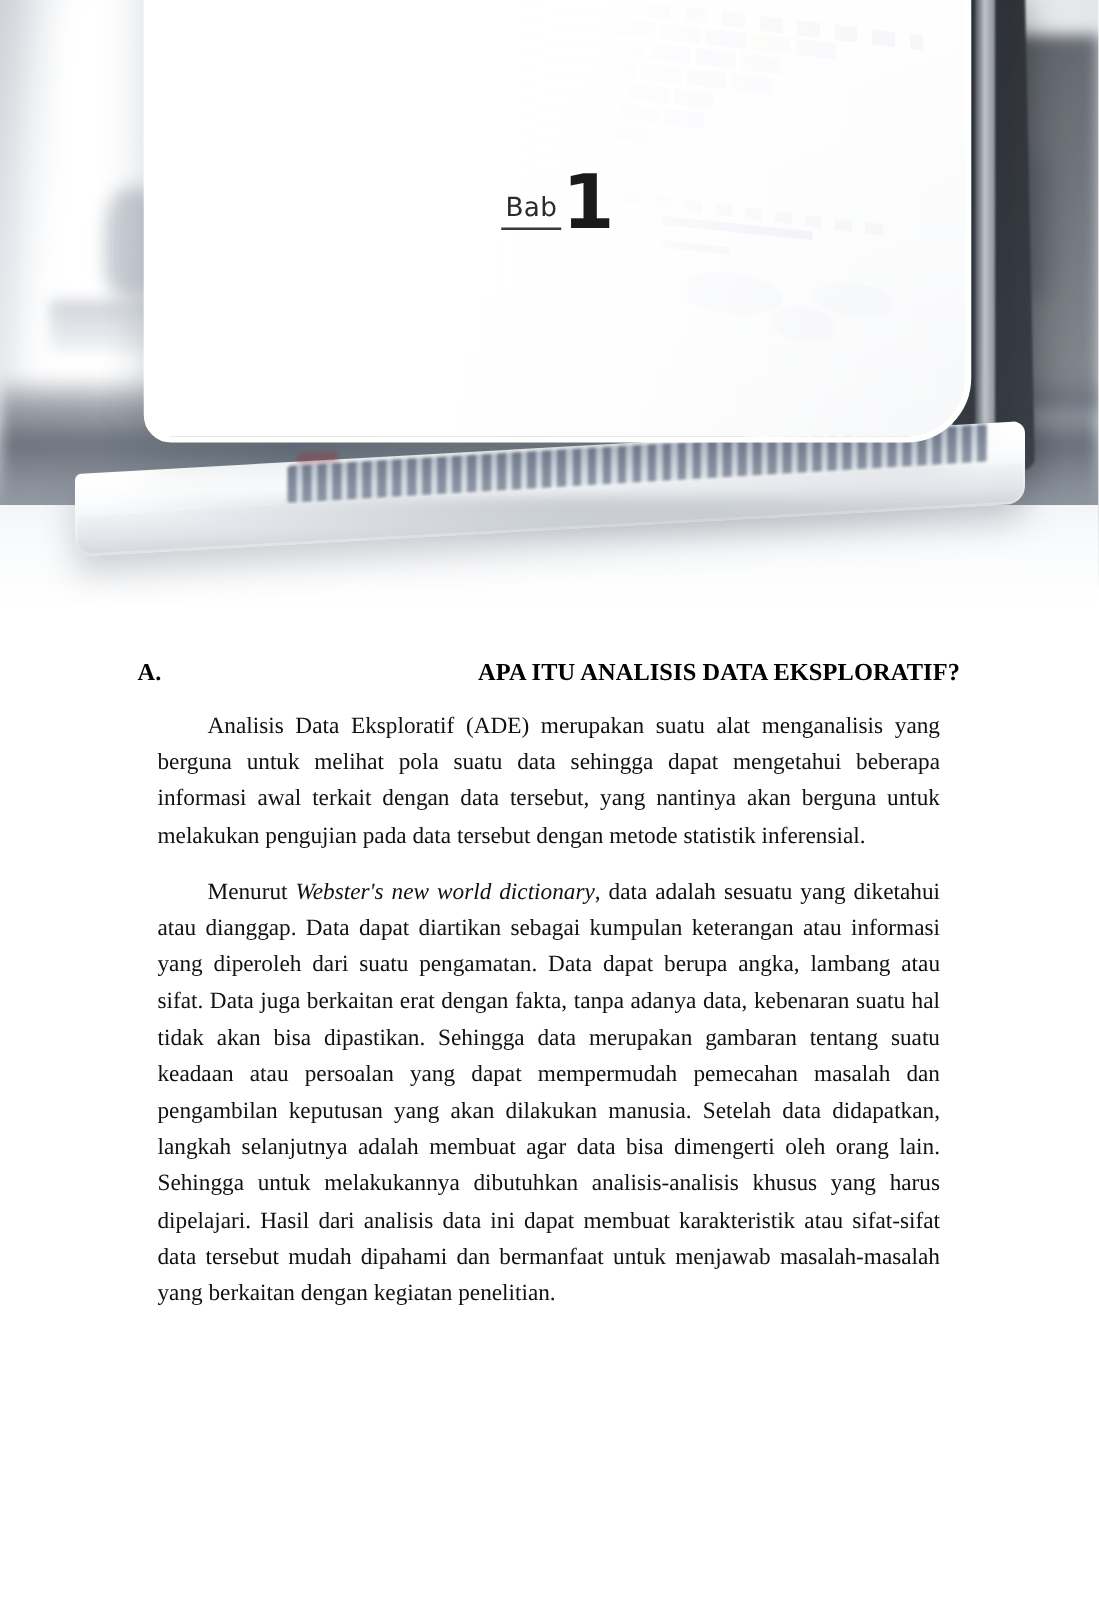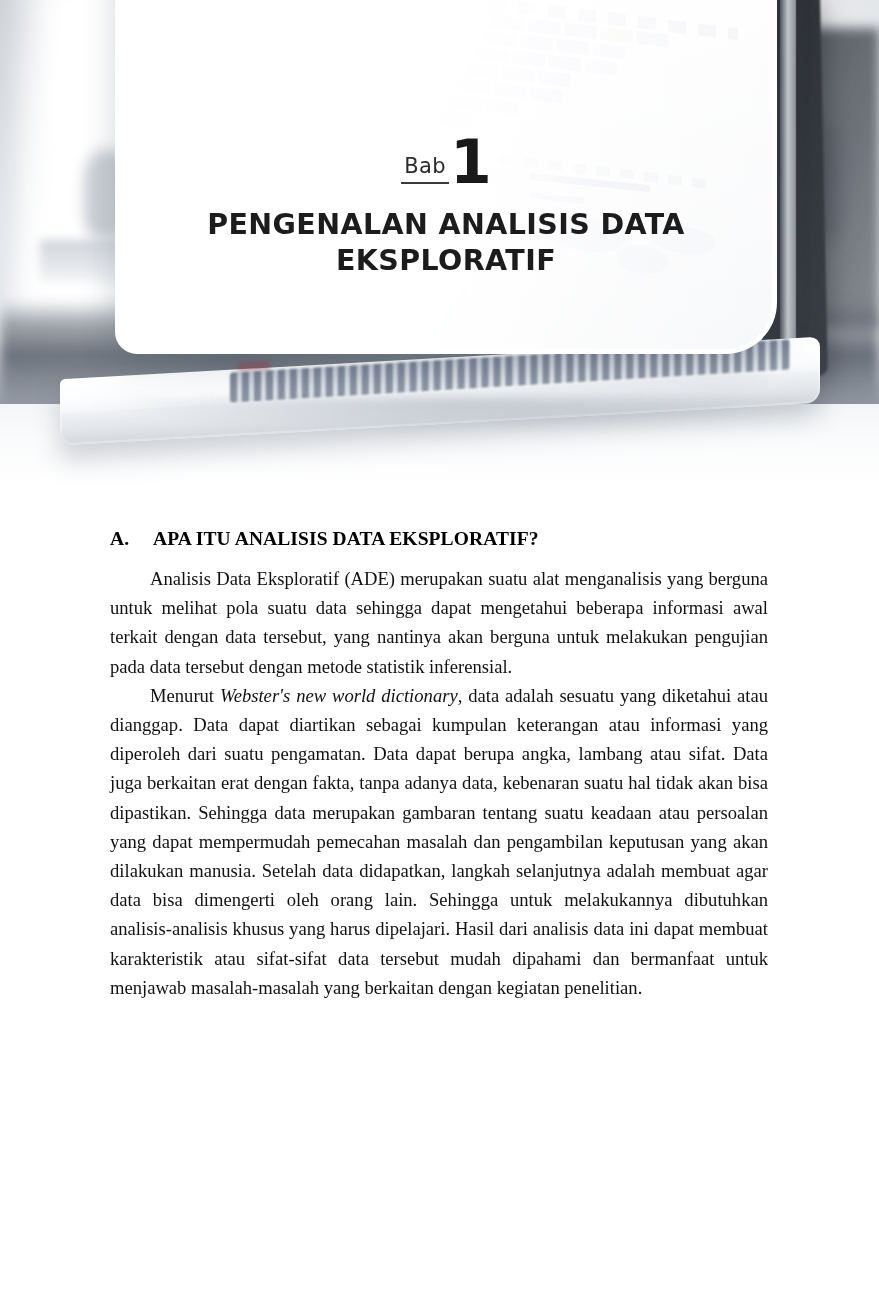--- a/index.html
+++ b/index.html
@@ -399,31 +399,31 @@
     font-weight:700;
     font-size:19.5px;
     color:#000000;
     letter-spacing:0.1px;
     margin-bottom:14px;
   }
   .sec-letter {
     width:43px;
     flex:0 0 43px;
   }
-  .sec-text { flex:1; }
+  .sec-text { flex:1;text-align:right; }
 
   p.body {
     font-family:"Liberation Serif", serif;
     font-size:18.6px;
     line-height:29.2px;
     color:#111111;
     text-align:justify;
     text-justify:inter-word;
     text-indent:40px;
-    margin:0;
+    margin:16px;
     hyphens:manual;
   }
   p.body + p.body { margin-top:0; }
   .ital { font-style:italic; }
 </style>
 </head>
 <body>
 
 <div class="page">
 
@@ -495,21 +495,20 @@
       <div class="ghost-map"></div>
       <div class="ghost-donut"></div>
 
       <div class="card-wash"></div>
 
       <div class="card-inner">
         <div class="bab-wrap">
           <span class="bab-label">Bab</span>
           <span class="bab-number">1</span>
         </div>
-        <div class="chapter-title">PENGENALAN ANALISIS DATA EKSPLORATIF</div>
       </div>
     </div>
   </div>
 
   <div class="content">
 
     <div class="sec-heading">
       <span class="sec-letter">A.</span>
       <span class="sec-text">APA ITU ANALISIS DATA EKSPLORATIF?</span>
     </div>

